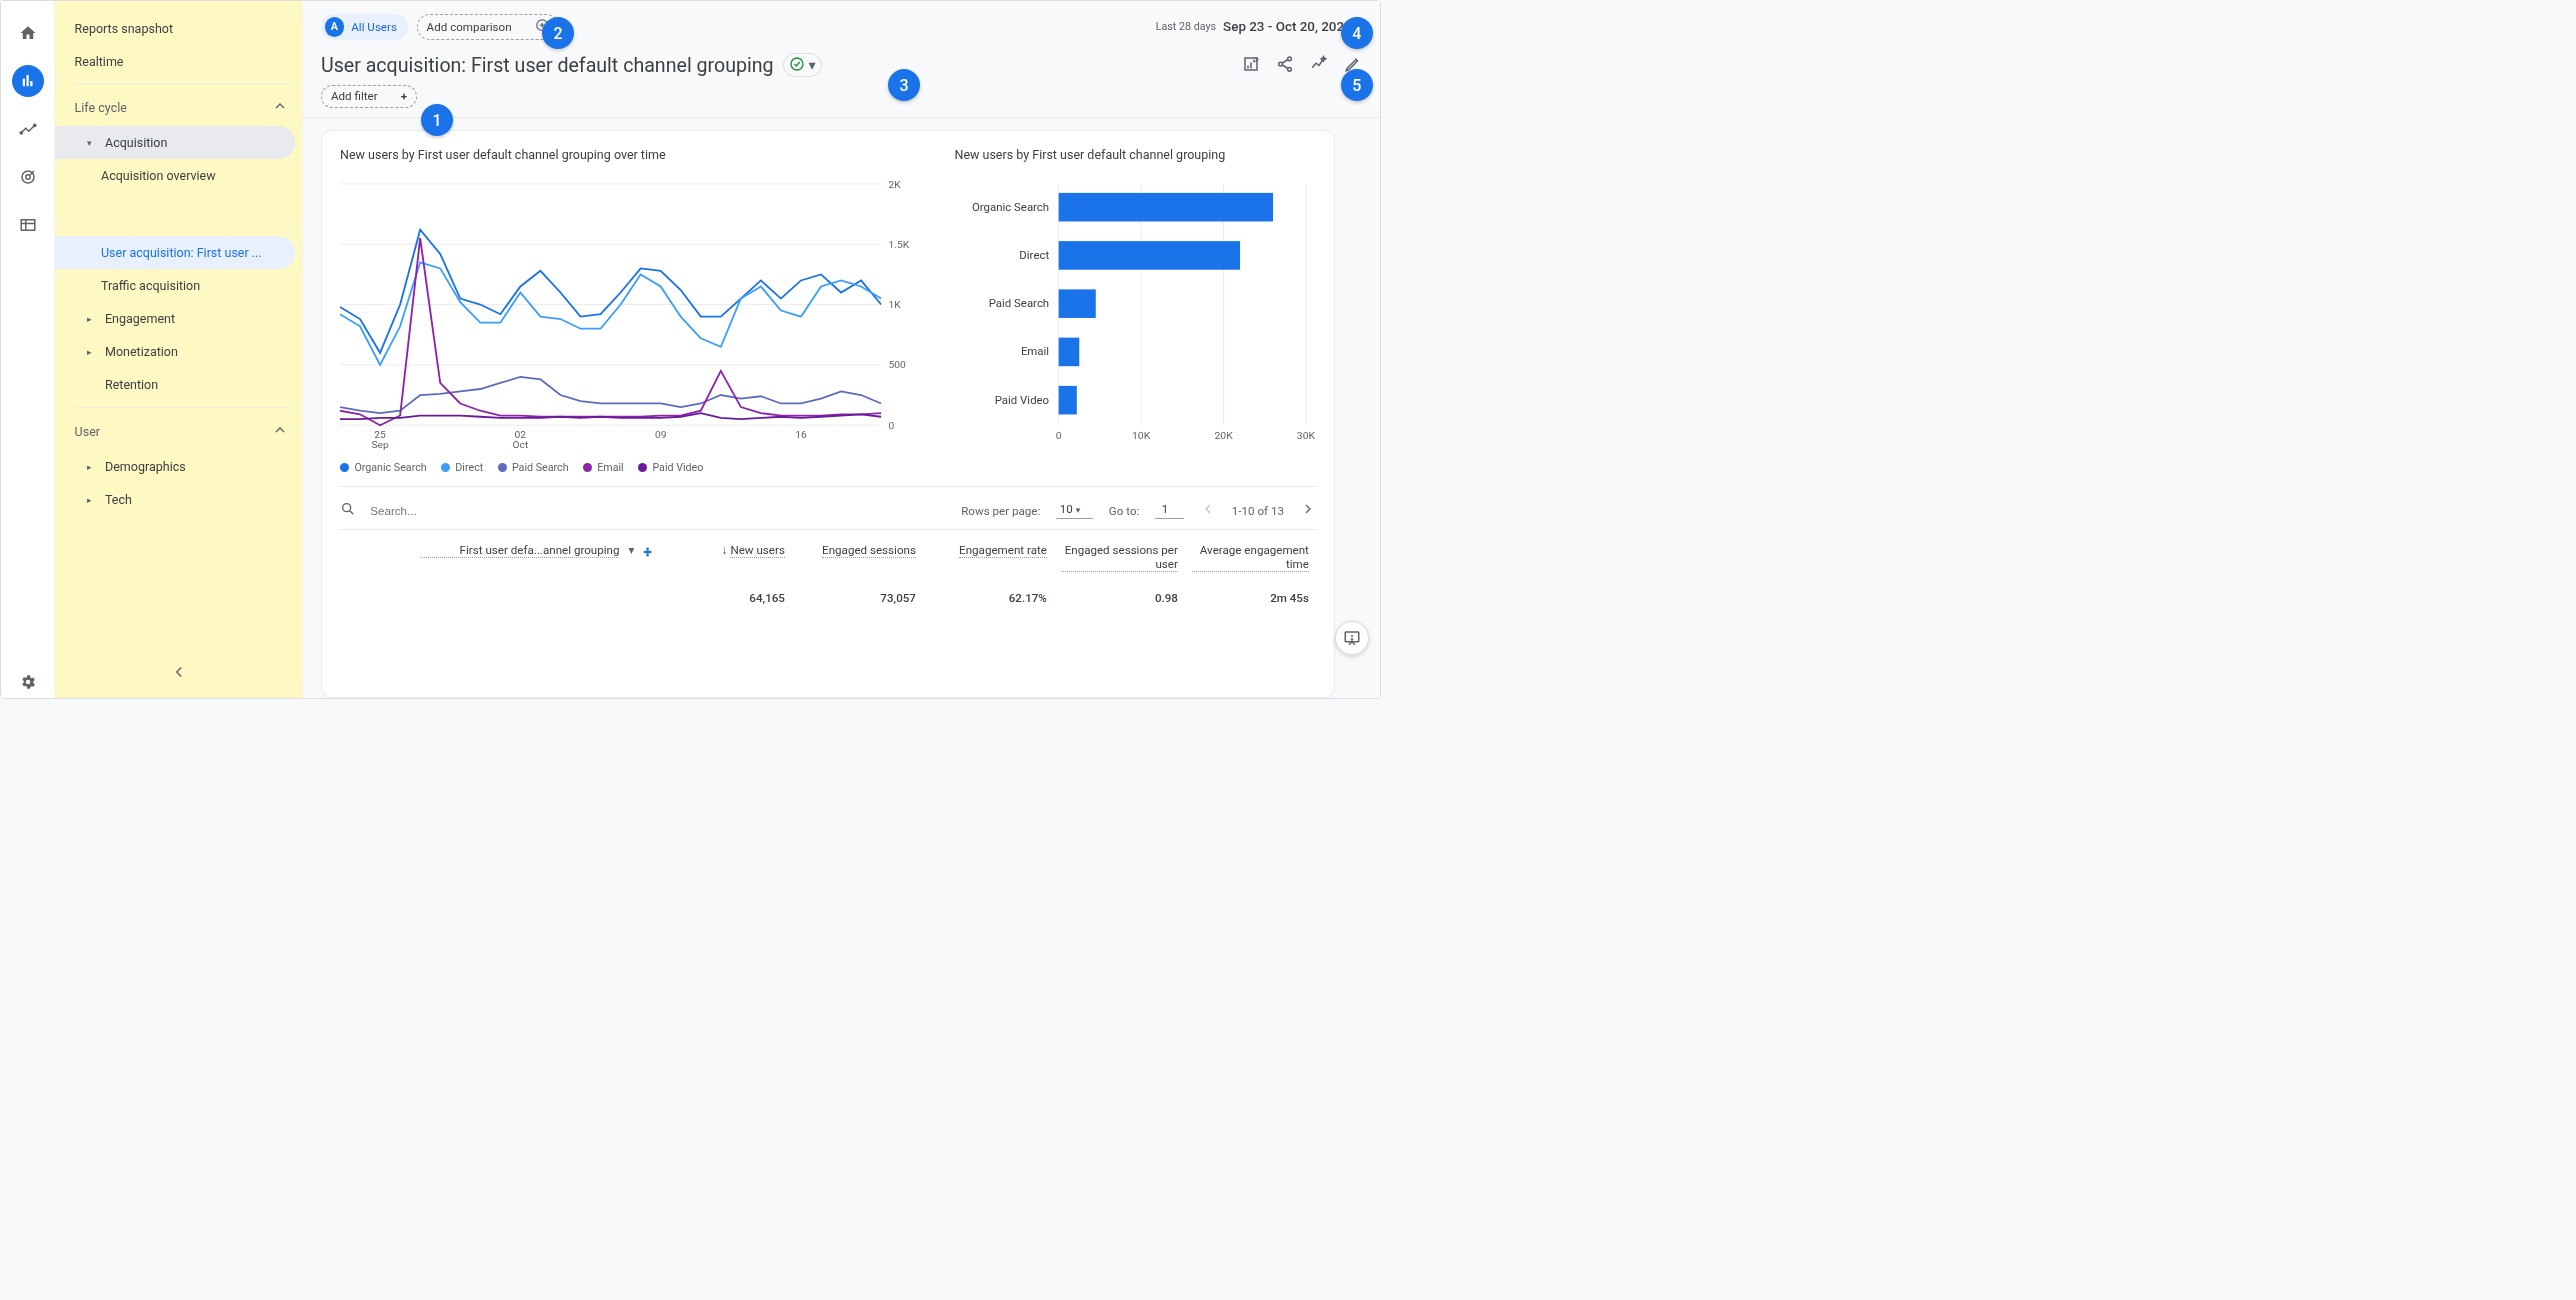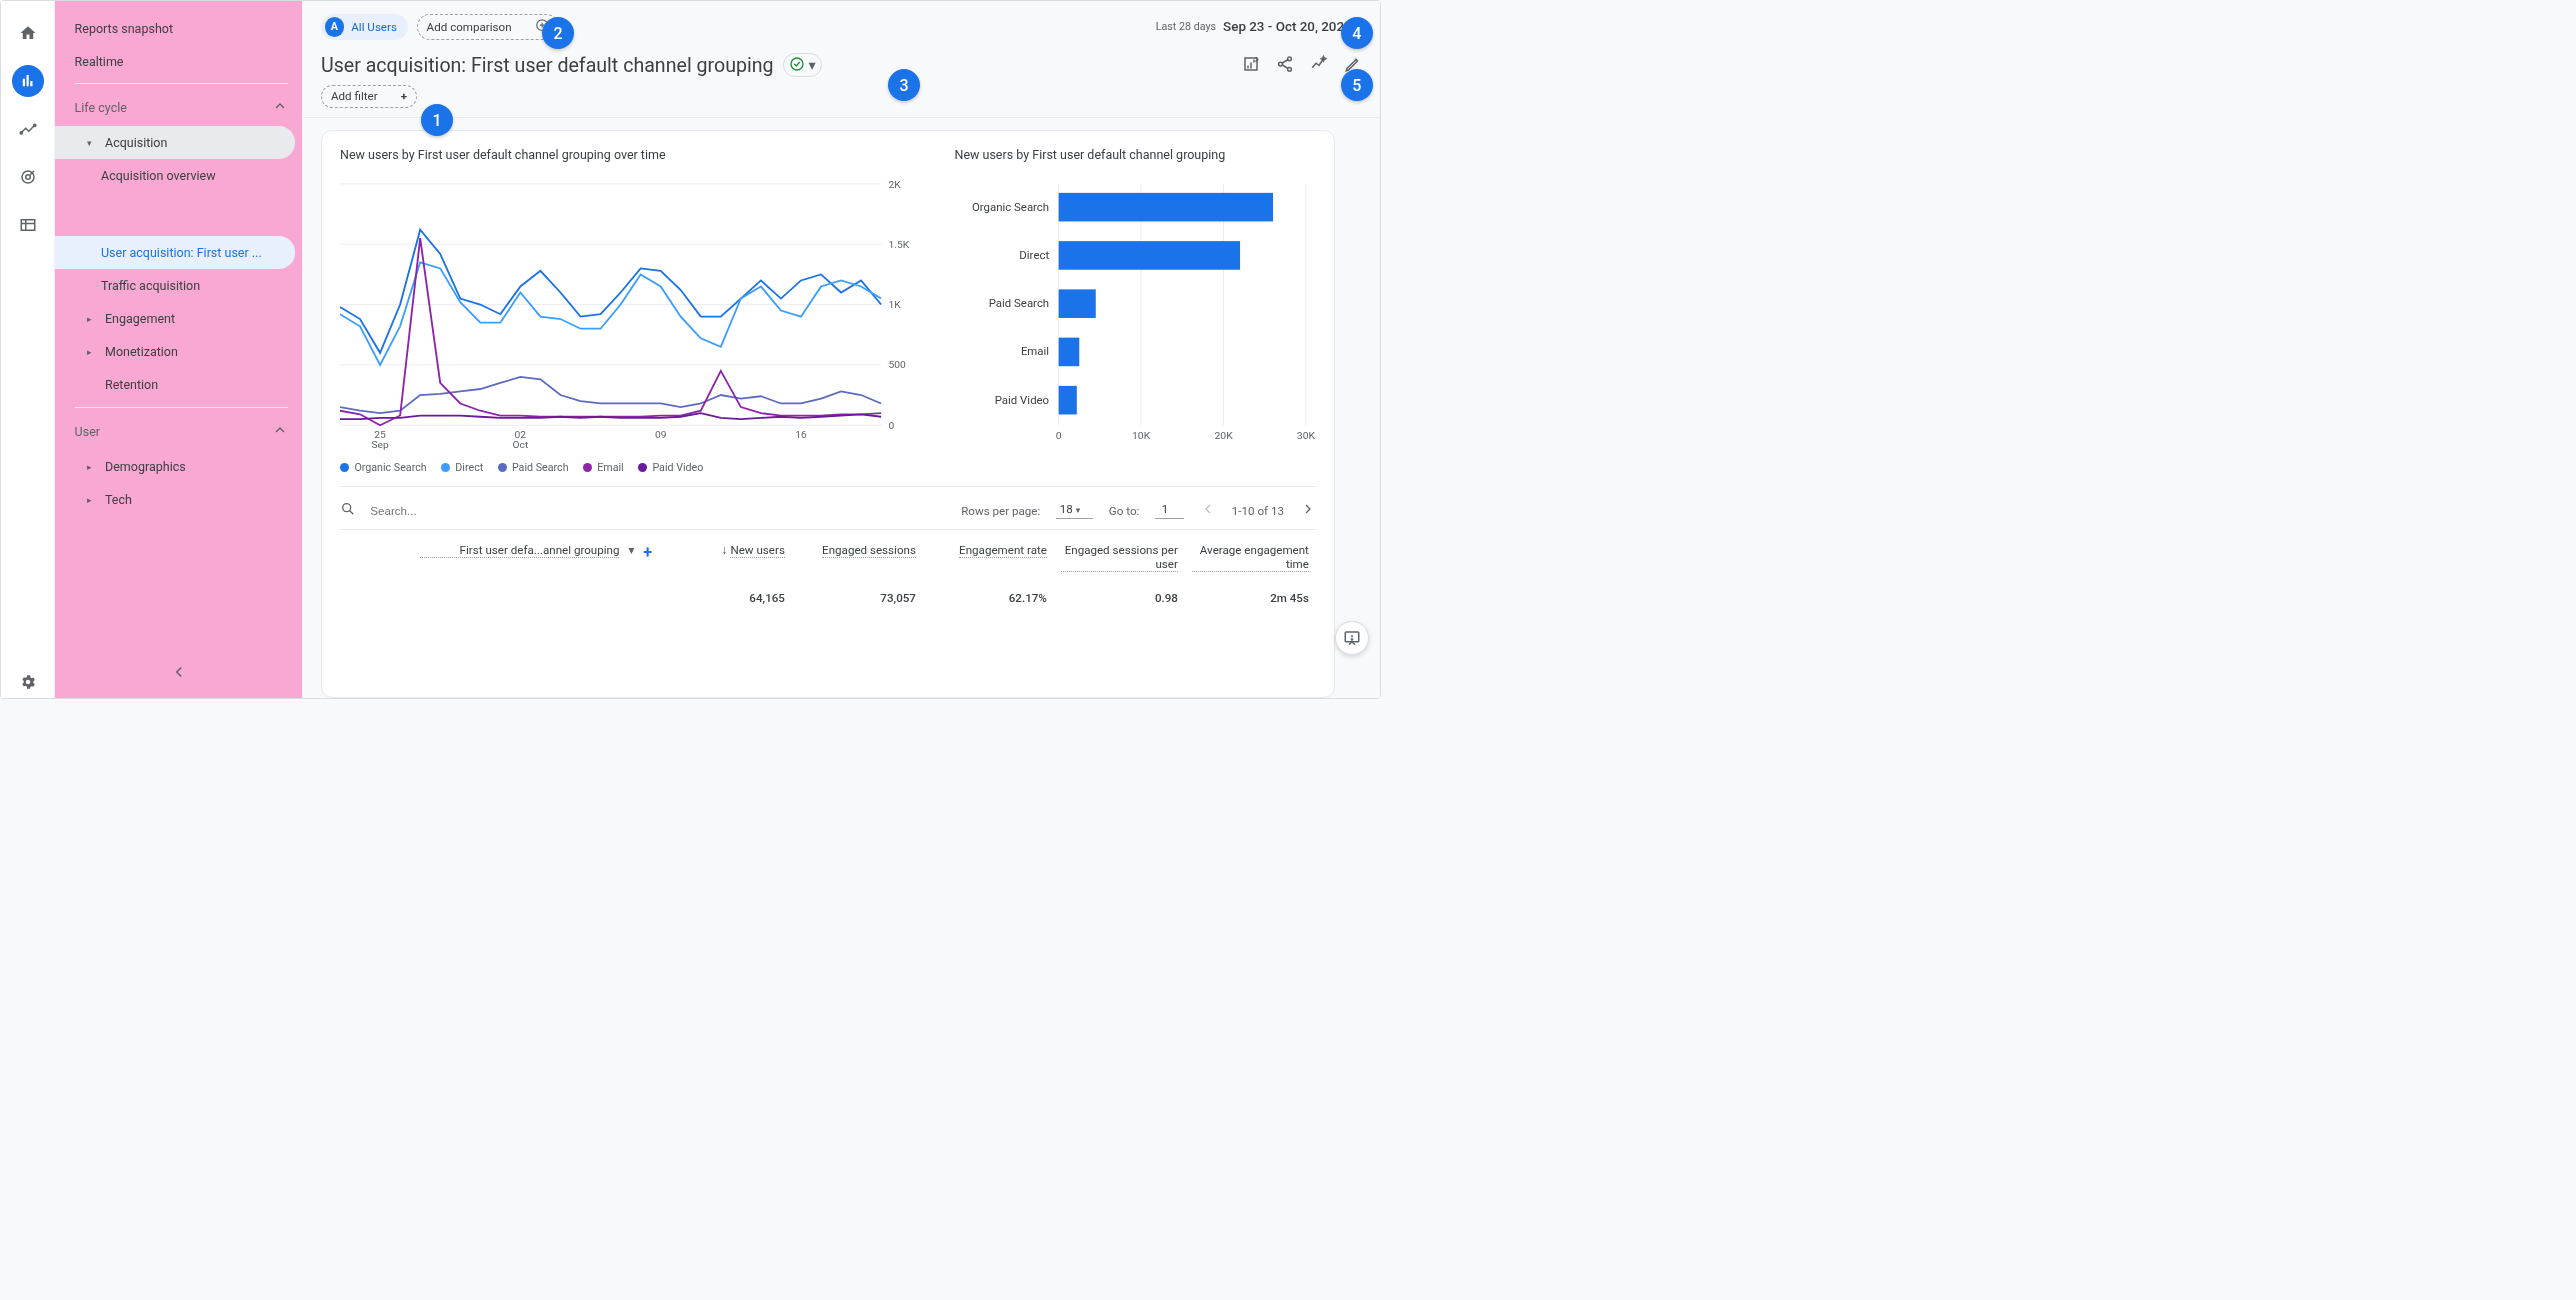--- a/index.html
+++ b/index.html
@@ -6,21 +6,21 @@
 body { font-family: 'Google Sans', Roboto, Arial, sans-serif; background: #f8f9fa; color: #3c4043; overflow: hidden; }
 .app { display: flex; width: 1381px; height: 699px; border: 1.8px solid #dadce0; border-radius: 3.6px; background: #fff; }
 
 
 .icon-rail { width: 54px; background: #fff; display: flex; flex-direction: column; align-items: center; padding-top: 16px; gap: 16px; border-right: 0.9px solid #f1f3f4; }
 .rail-ic { width: 32px; height: 32px; display: flex; align-items: center; justify-content: center; color: #5f6368; border-radius: 50%; cursor: pointer; }
 .rail-ic.active { background: #1a73e8; color: #fff; }
 .rail-spacer { flex: 1; }
 
 
-.side-nav { width: 248px; background: #f9a8d4; border-right: 0.9px solid #f1f3f4; padding-top: 10.7px; display: flex; flex-direction: column; font-size: 12.5px; }
+.side-nav { width: 248px; background: #fef9c3; border-right: 0.9px solid #f1f3f4; padding-top: 10.7px; display: flex; flex-direction: column; font-size: 12.5px; }
 .nav-item { padding: 9px 14.3px 9px 19.6px; cursor: pointer; color: #3c4043; border-radius: 0 16px 16px 0; margin-right: 7.1px; }
 .nav-section { padding: 9px 14.3px 9px 19.6px; color: #5f6368; display: flex; align-items: center; justify-content: space-between; font-size: 12.5px; }
 .nav-section-hr { border-top: 0.9px solid #e8eaed; margin: 5.4px 14.3px 5.4px 19.6px; }
 .nav-sub { padding: 9px 10.7px 9px 32px; display: flex; align-items: center; gap: 9px; cursor: pointer; border-radius: 0 16px 16px 0; margin-right: 7.1px; }
 .nav-sub.l2 { padding-left: 46px; }
 .nav-sub.active { background: #e8eaed; }
 .nav-sub.selected { background: #e8f0fe; color: #1a73e8; margin-top: 44px; }
 .nav-sub .caret { width: 9px; font-size: 9px; color: #5f6368; }
 .collapse-btn { margin-top: auto; text-align: center; padding: 14.3px 0; color: #5f6368; cursor: pointer; }
 
@@ -337,21 +337,21 @@
       <div class="table-ctrl">
         <span class="search-ic">
           <svg width="16" height="16" viewBox="0 0 24 24" fill="none" stroke="currentColor" stroke-width="2">
               <circle cx="10" cy="10" r="6"></circle>
               <line x1="20" y1="20" x2="14.5" y2="14.5"></line>
             </svg>
         </span>
         <input class="search-in" placeholder="Search..." style="">
         <div class="ctrl-right">
           <span>Rows per page:</span>
-          <span class="rpp-val"><span>18</span> <span style="font-size:9px;color:#5f6368;">▾</span></span>
+          <span class="rpp-val"><span>10</span> <span style="font-size:9px;color:#5f6368;">▾</span></span>
           <span>Go to:</span>
           <span class="goto-val">1</span>
           <span style="color:#bdc1c6;">
             <svg width="16" height="16" viewBox="0 0 24 24" fill="none" stroke="currentColor" stroke-width="2">
                 <polyline points="15 18 9 12 15 6"></polyline>
               </svg>
           </span>
           <span>1-10 of 13</span>
           <span>
             <svg width="16" height="16" viewBox="0 0 24 24" fill="none" stroke="currentColor" stroke-width="2">

